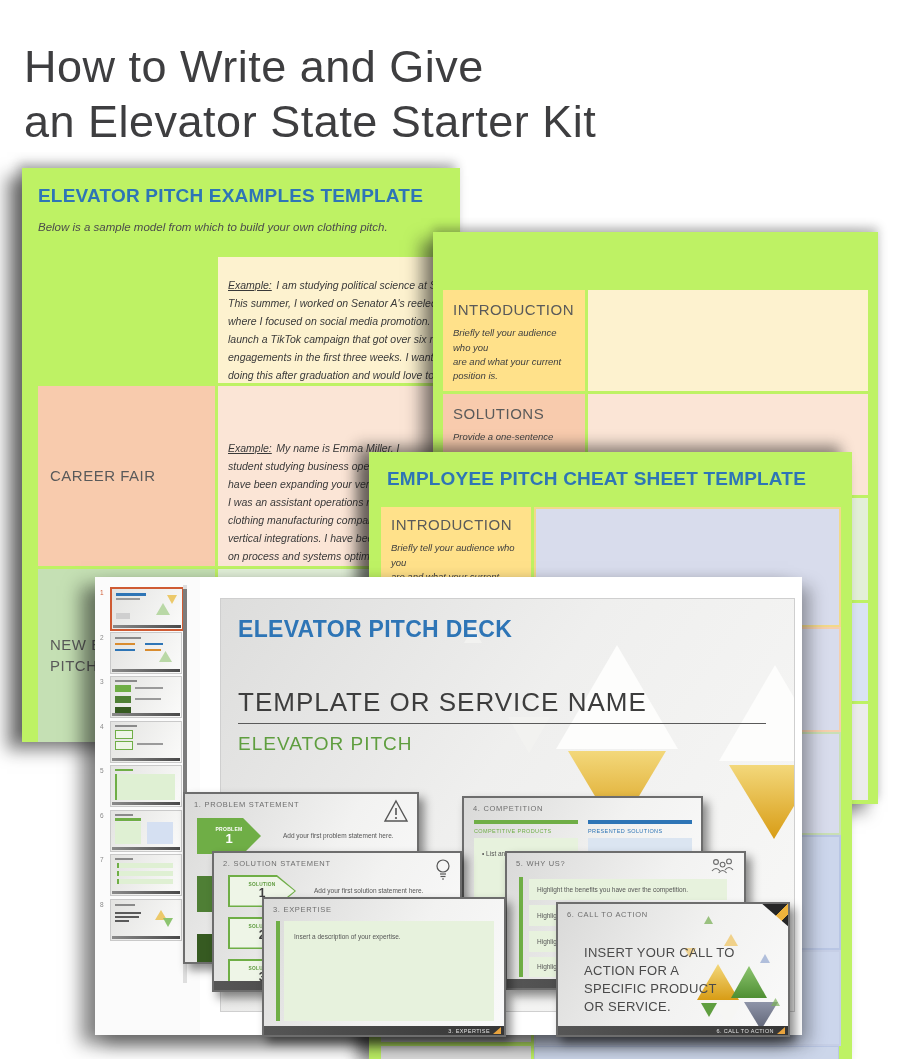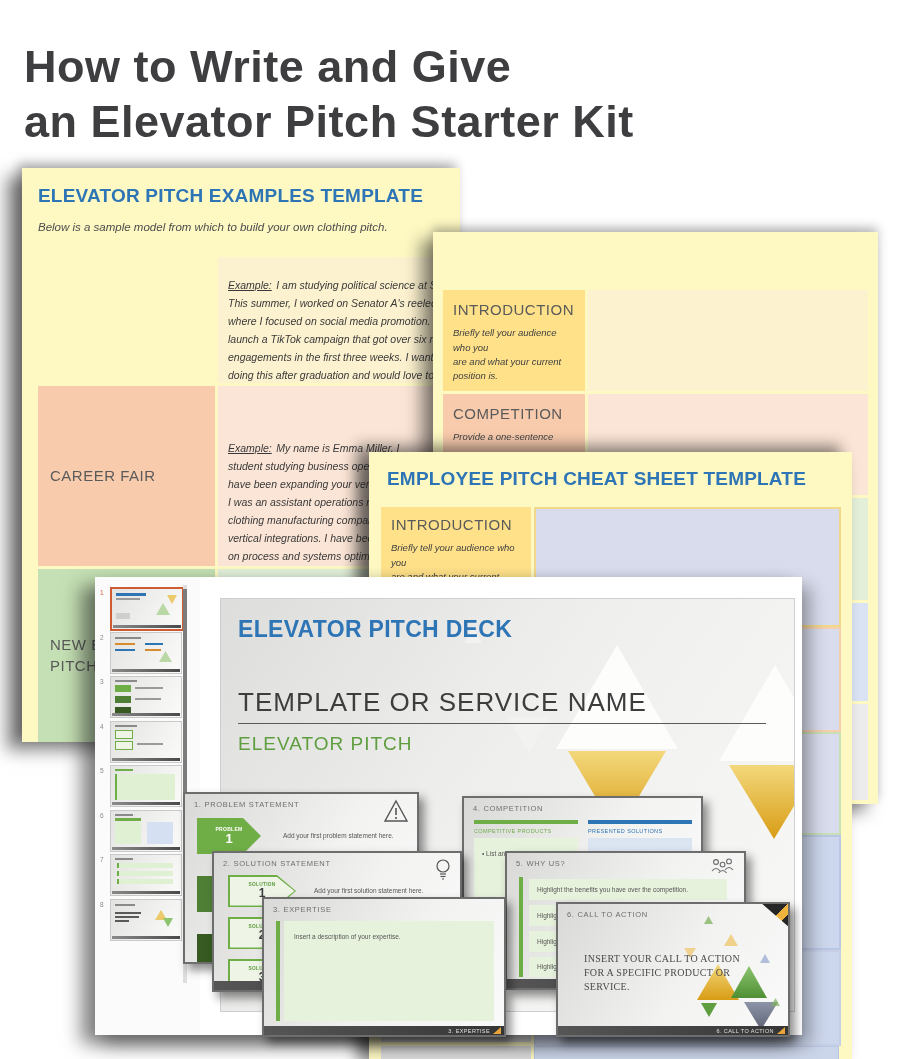--- a/index.html
+++ b/index.html
@@ -1,23 +1,23 @@
 <!DOCTYPE html>
 <html><head>
 <meta charset="utf-8">
 <style>
   html,body{margin:0;padding:0;background:#fff;}
   .canvas{position:relative;width:900px;height:1059px;background:#fff;overflow:hidden;
           font-family:"Liberation Sans", sans-serif;}
   
-  .headline{position:absolute;left:24px;top:10px;color:#3e3e40;font-weight:700;
+  .headline{position:absolute;left:24px;top:10px;color:#3e3e40;font-weight:400;
             font-size:45px;line-height:1.22;letter-spacing:.5px;}
   .headline span{display:block;}
   
-  .doc{position:absolute;background:#fef9c3;overflow:hidden;}
+  .doc{position:absolute;background:#bef264;overflow:hidden;}
   .doc h2{margin:0;color:#2e75b6;font-size:19px;font-weight:bold;letter-spacing:.2px;}
   .subtitle{position:absolute;font-style:italic;color:#4c4c4c;font-size:11.5px;margin:0;}
   .grid-cell{position:absolute;}
   .cap-label{color:#5a5a5a;font-size:15px;letter-spacing:.5px;line-height:1.35;}
   .cell-desc{font-style:italic;color:#3f3f3f;font-size:9.5px;line-height:1.5;white-space:pre-line;margin-top:6px;}
   .ex-text{font-style:italic;color:#393939;font-size:10.5px;line-height:1.34;white-space:pre-line;}
   .ex-u{font-style:italic;color:#393939;font-size:10.5px;text-decoration:underline;}
   
   #docA{left:22px;top:168px;width:438px;height:574px;
         box-shadow:-15px 8px 16px rgba(25,25,25,.55), -4px -5px 10px rgba(25,25,25,.3);}
@@ -75,35 +75,35 @@
              clip-path:polygon(0 0,72% 0,100% 50%,72% 100%,0 100%);
              display:flex;flex-direction:column;align-items:center;justify-content:center;}
   .arrow-out .tag{font-size:4.8px;font-weight:bold;color:#5c9a3c;letter-spacing:.3px;}
   .arrow-out .num{font-size:12px;font-weight:bold;color:#3f3f3f;line-height:1.1;}
   .card-body-txt{position:absolute;color:#555;font-size:6.5px;}
   .greenbar-v{position:absolute;width:4px;background:#6fae46;}
   .greenbox{position:absolute;background:#e7f2dd;}
   .bluebox{position:absolute;background:#dbe5f1;}
   .colbar{position:absolute;height:3.5px;}
   .col-label{position:absolute;font-size:5.5px;letter-spacing:.4px;}
-  .cta-text{position:absolute;left:26px;top:48px;width:156px;color:#4a4a4a;font-size:10px;
-            line-height:1.38;letter-spacing:.3px;font-family:Liberation Serif, serif;}
+  .cta-text{position:absolute;left:26px;top:40px;width:156px;color:#4a4a4a;font-size:13px;
+            line-height:1.38;letter-spacing:.3px;}
   .cta-corner{position:absolute;right:-2px;top:-2px;width:30px;height:26px;
               clip-path:polygon(0 0,100% 0,100% 100%);
               background:linear-gradient(135deg,#262626 52%,#eeb33c 52%,#eeb33c 72%,#262626 72%);}
   .icon-top-right{position:absolute;right:8px;top:5px;}
   
 </style>
 </head>
 <body>
 <div class="canvas">
 
   <h1 class="headline">
     <span>How to Write and Give</span>
-    <span>an Elevator Pitch Starter Kit</span>
+    <span>an Elevator State Starter Kit</span>
   </h1>
 
   <section class="doc" id="docA">
     <h2 style="position:absolute;left:16px;top:17px;">ELEVATOR PITCH EXAMPLES TEMPLATE</h2>
     <p class="subtitle" style="left:16px;top:53px;">Below is a sample model from which to build your own clothing pitch.</p>
 
     <div class="grid-cell" style="left:196px;top:89px;width:242px;height:126px;background:#fdf2cf;">
       <div style="position:absolute;left:10px;top:18px;width:330px;">
         <span class="ex-u">Example:</span>
         <span class="ex-text">I am studying political science at State
@@ -148,21 +148,21 @@
         <span class="cap-label">INTRODUCTION</span>
         <div class="cell-desc">Briefly tell your audience who you
 are and what your current
 position is.</div>
       </div>
     </div>
     <div class="grid-cell" style="left:155px;top:58px;width:280px;height:101px;background:#fdf2cf;"></div>
 
     <div class="grid-cell" style="left:10px;top:162px;width:142px;height:101px;background:#f8cbad;">
       <div style="padding:10px 10px 0 10px;">
-        <span class="cap-label">COMPETITION</span>
+        <span class="cap-label">SOLUTIONS</span>
         <div class="cell-desc">Provide a one-sentence</div>
       </div>
     </div>
     <div class="grid-cell" style="left:155px;top:162px;width:280px;height:101px;background:#fbe5d6;"></div>
 
     <div class="grid-cell" style="left:10px;top:266px;width:142px;height:102px;background:#c5e0b4;"></div>
     <div class="grid-cell" style="left:155px;top:266px;width:280px;height:102px;background:#e3efd8;"></div>
     <div class="grid-cell" style="left:10px;top:371px;width:142px;height:98px;background:#b4c7e7;"></div>
     <div class="grid-cell" style="left:155px;top:371px;width:280px;height:98px;background:#dae3f3;"></div>
     <div class="grid-cell" style="left:10px;top:472px;width:142px;height:96px;background:#d9d9d9;"></div>

